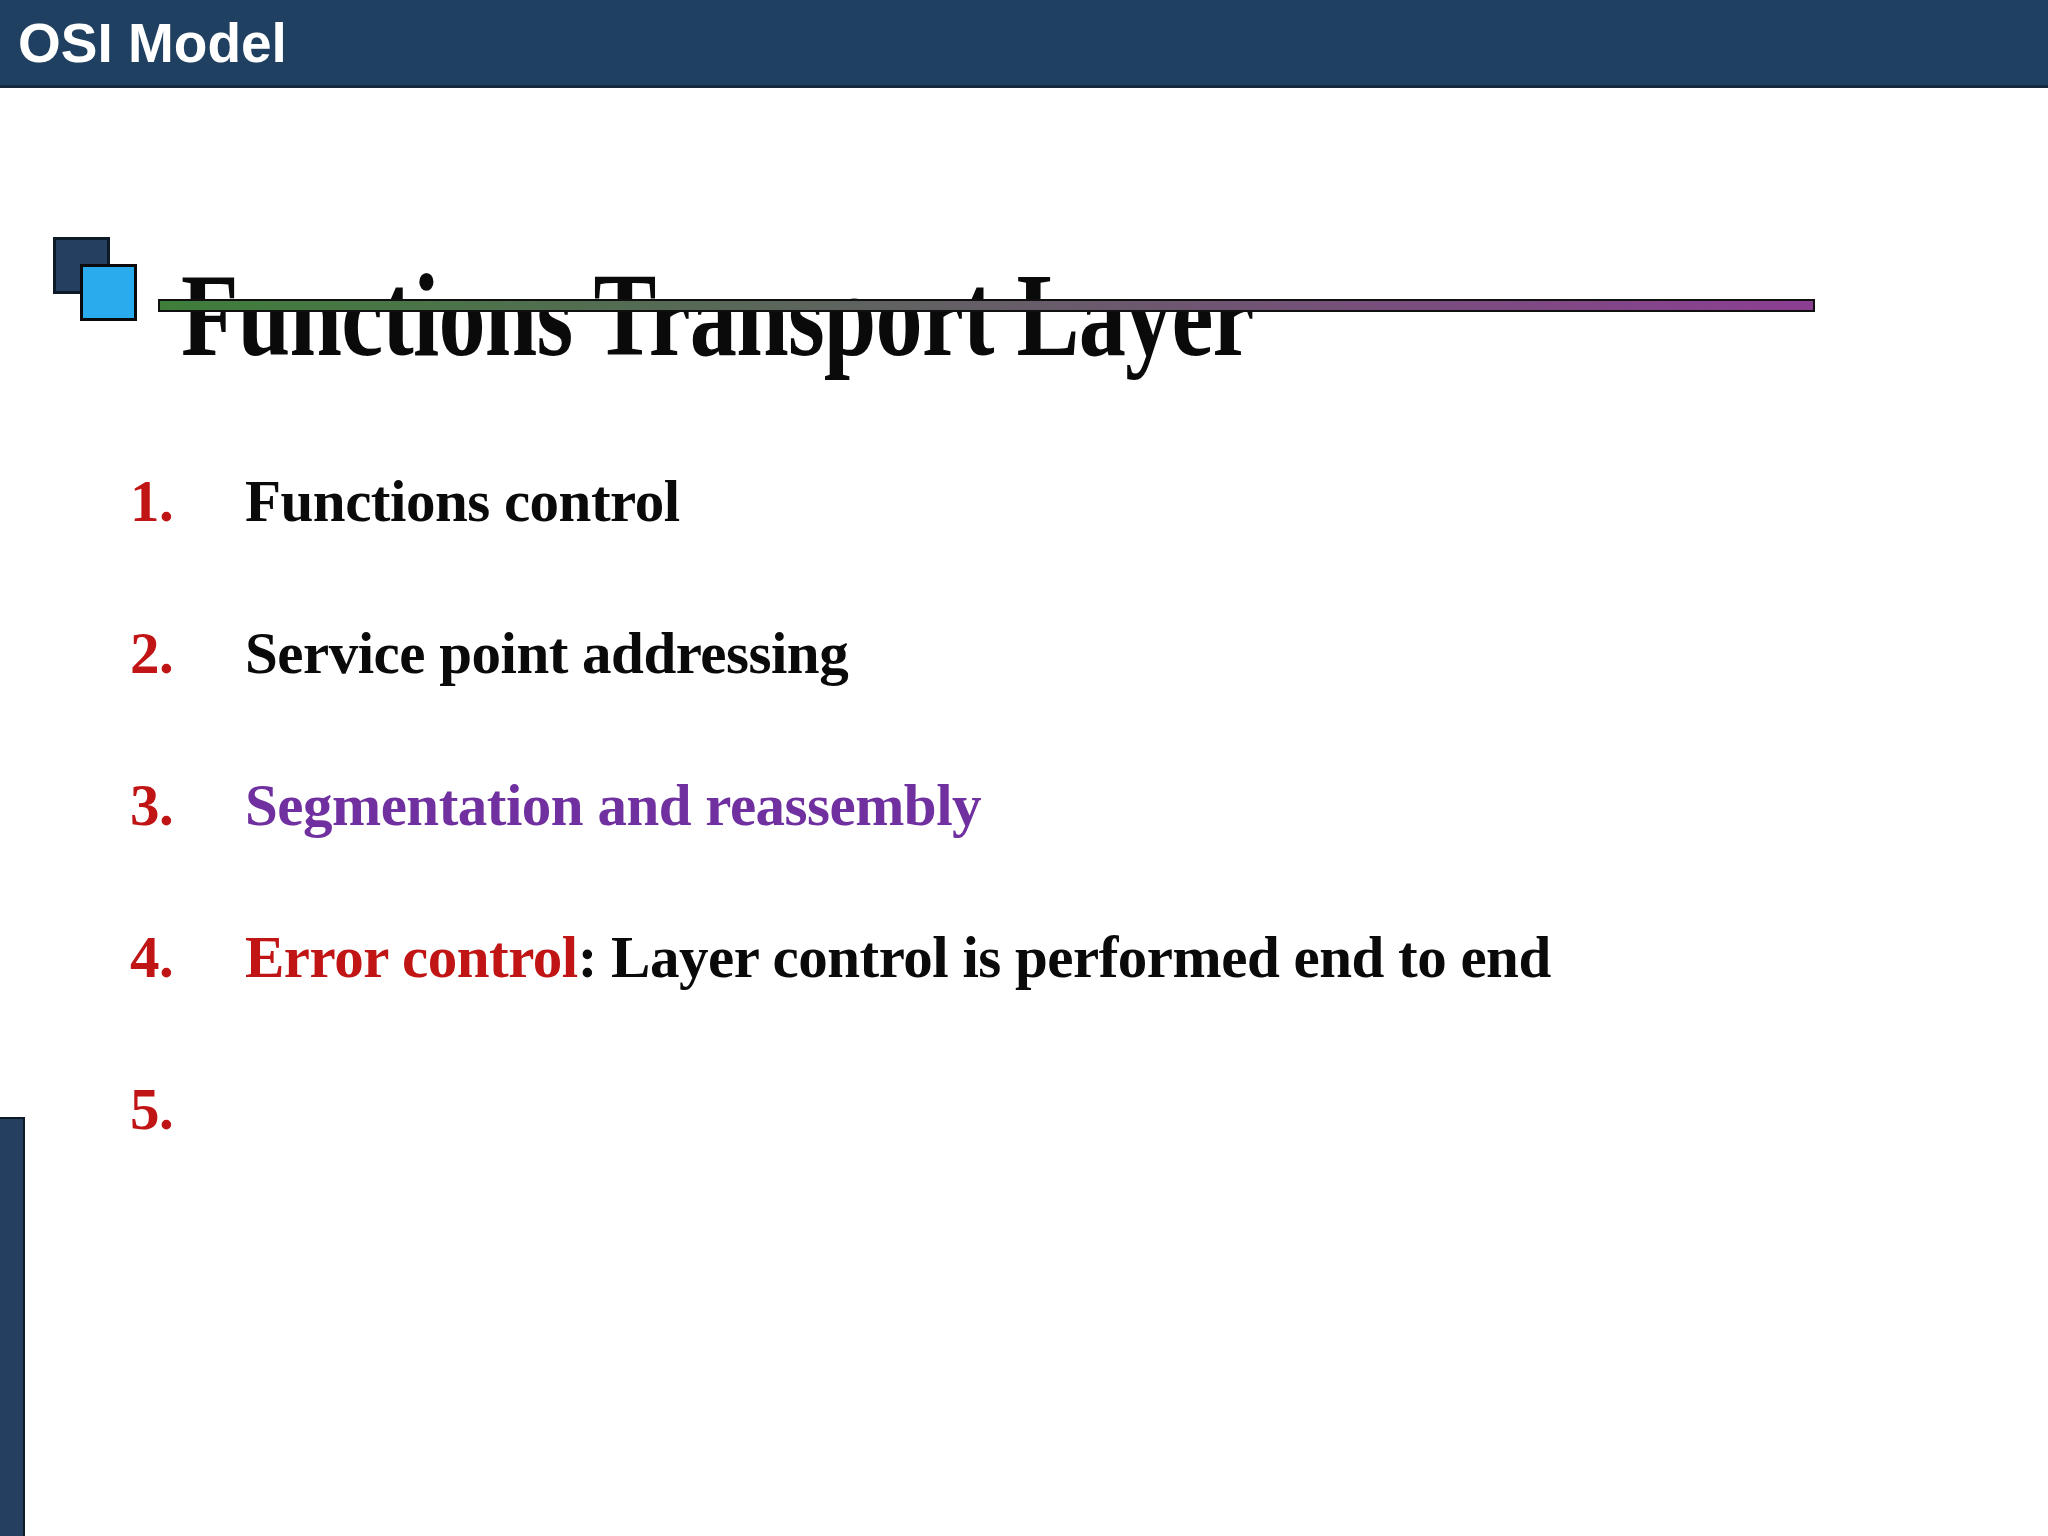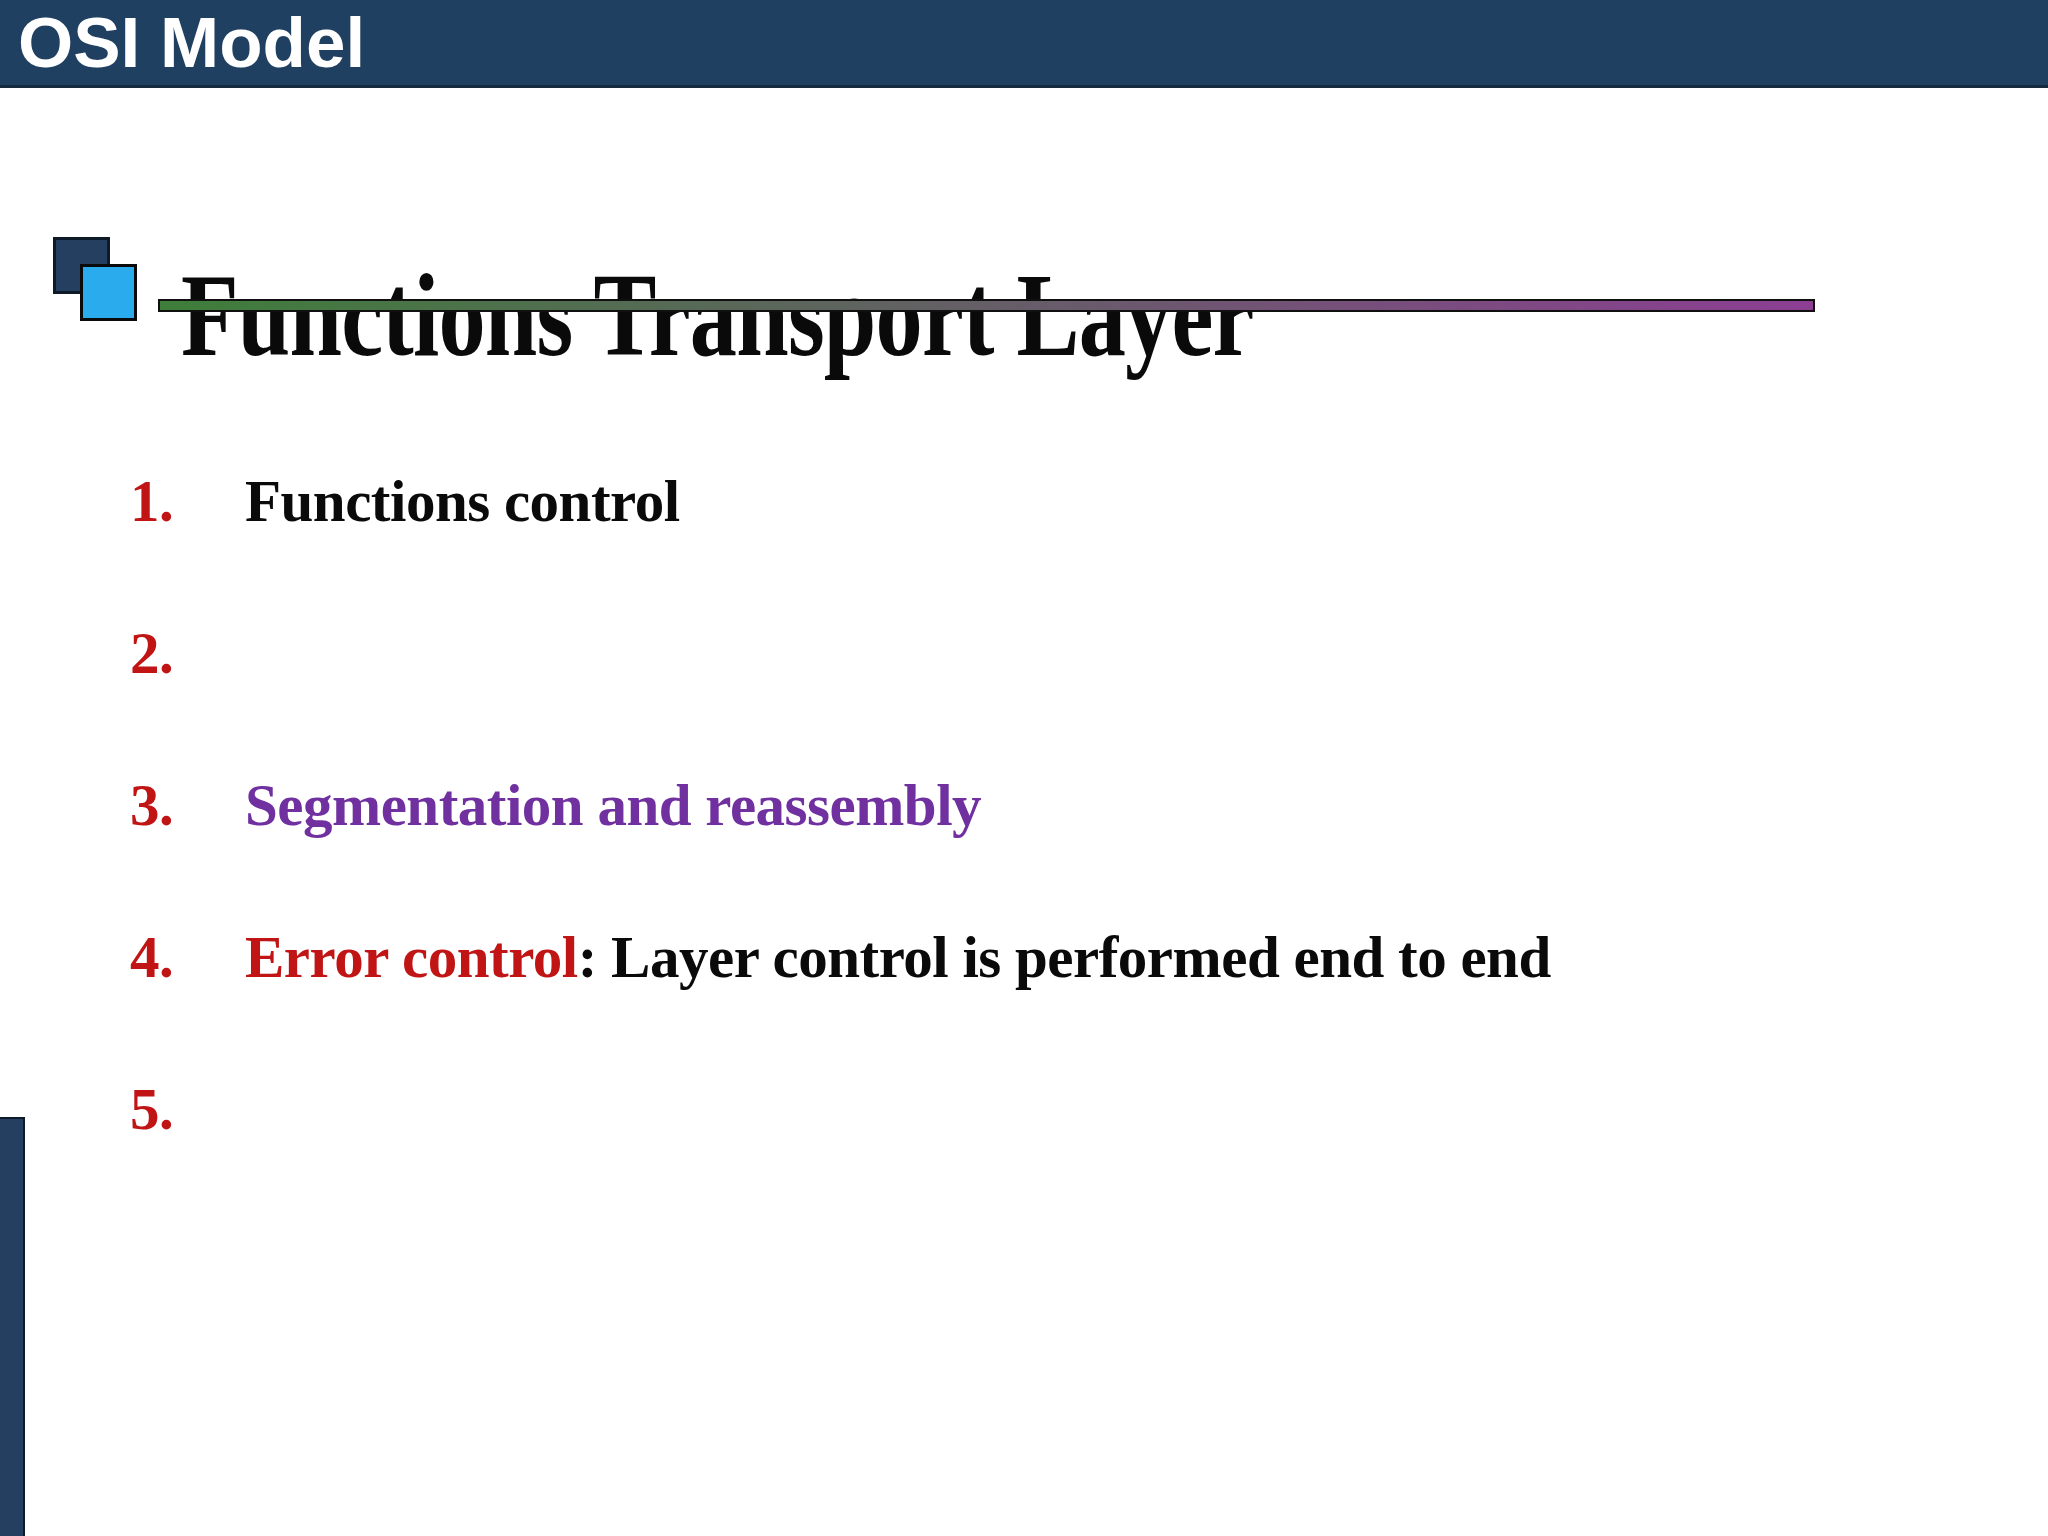--- a/index.html
+++ b/index.html
@@ -25,21 +25,21 @@
     background: var(--header-bg, #204061);
     border-bottom: 3px solid var(--header-border, #15293F);
     box-sizing: border-box;
   }
   .header-title {
     position: absolute;
     left: 18px;
     top: 14px;
     font-family: "Liberation Sans", sans-serif;
     font-weight: bold;
-    font-size: 71px;
+    font-size: 55px;
     line-height: 58px;
     color: #ffffff;
     white-space: nowrap;
   }
 
   
   .square-dark {
     position: absolute;
     left: 53px; top: 237px;
     width: 57px; height: 57px;
@@ -142,20 +142,21 @@
 
   <div class="title-rule"></div>
 
   <div class="function-list">
       <div class="list-item">
         <span class="list-item-number">1.</span>
         <span class="list-item-text"><span style="color: rgb(10, 10, 10);">Functions control</span></span>
       </div>
       <div class="list-item">
         <span class="list-item-number">2.</span>
+        <span class="list-item-text"><span style="color: rgb(10, 10, 10);">Service point addressing</span></span>
       </div>
       <div class="list-item">
         <span class="list-item-number">3.</span>
         <span class="list-item-text"><span style="color: rgb(112, 48, 160);">Segmentation and reassembly</span></span>
       </div>
       <div class="list-item">
         <span class="list-item-number">4.</span>
         <span class="list-item-text"><span style="color: rgb(193, 20, 20);">Error control</span><span style="color: rgb(10, 10, 10);">: Layer control is performed end to end</span></span>
       </div>
       <div class="list-item">

